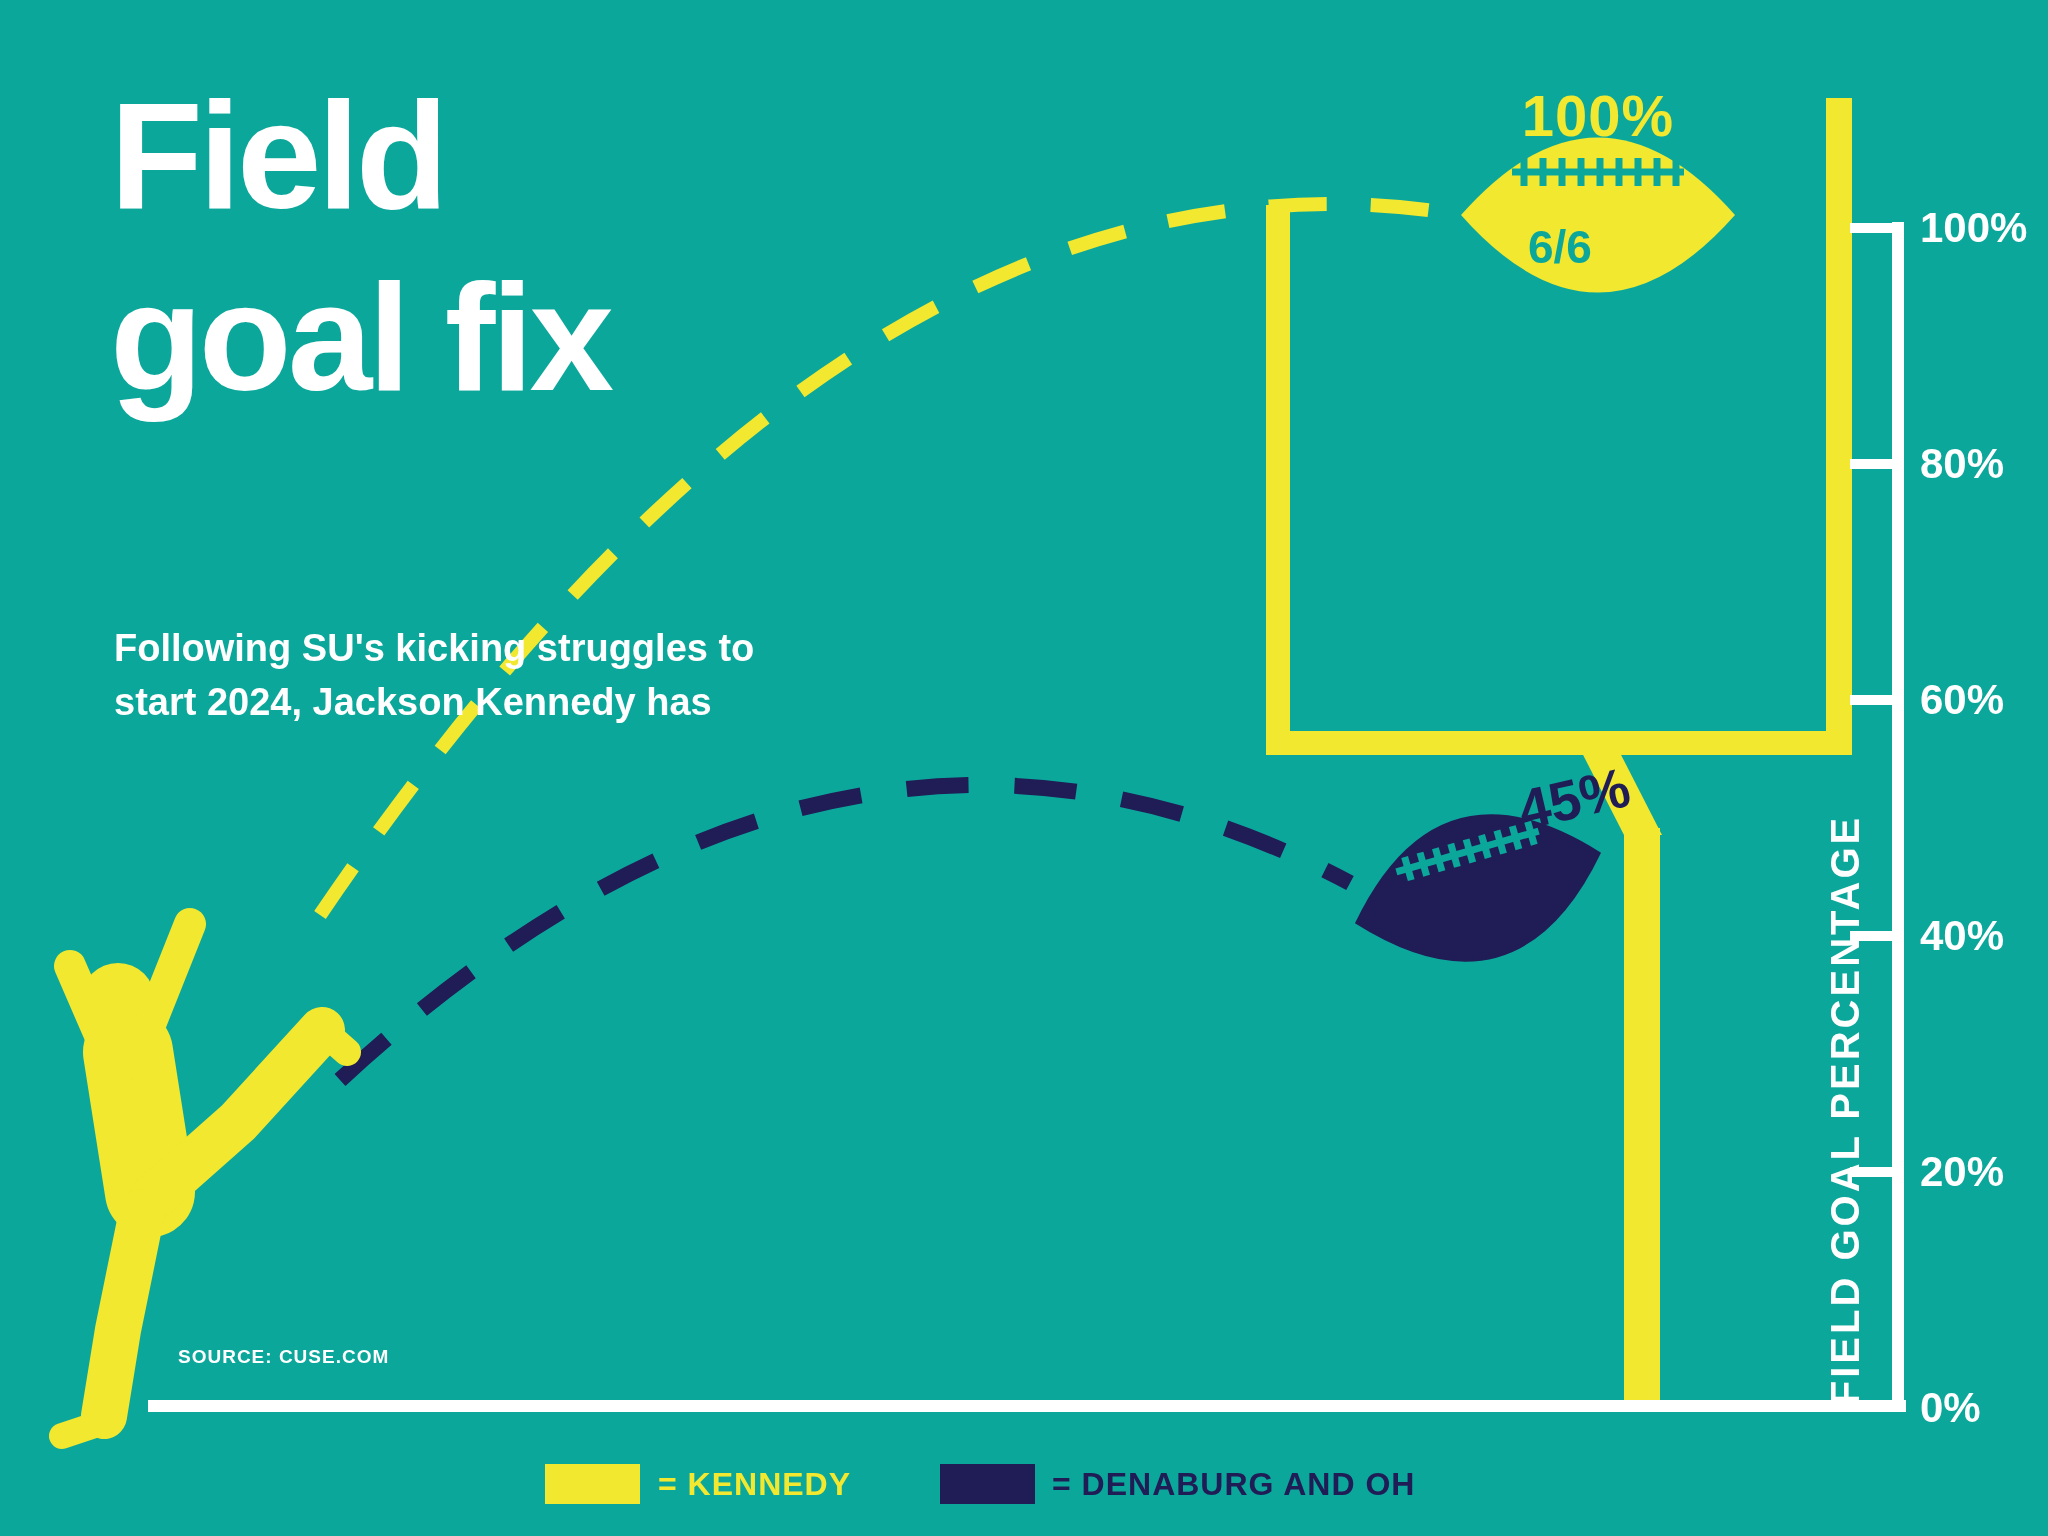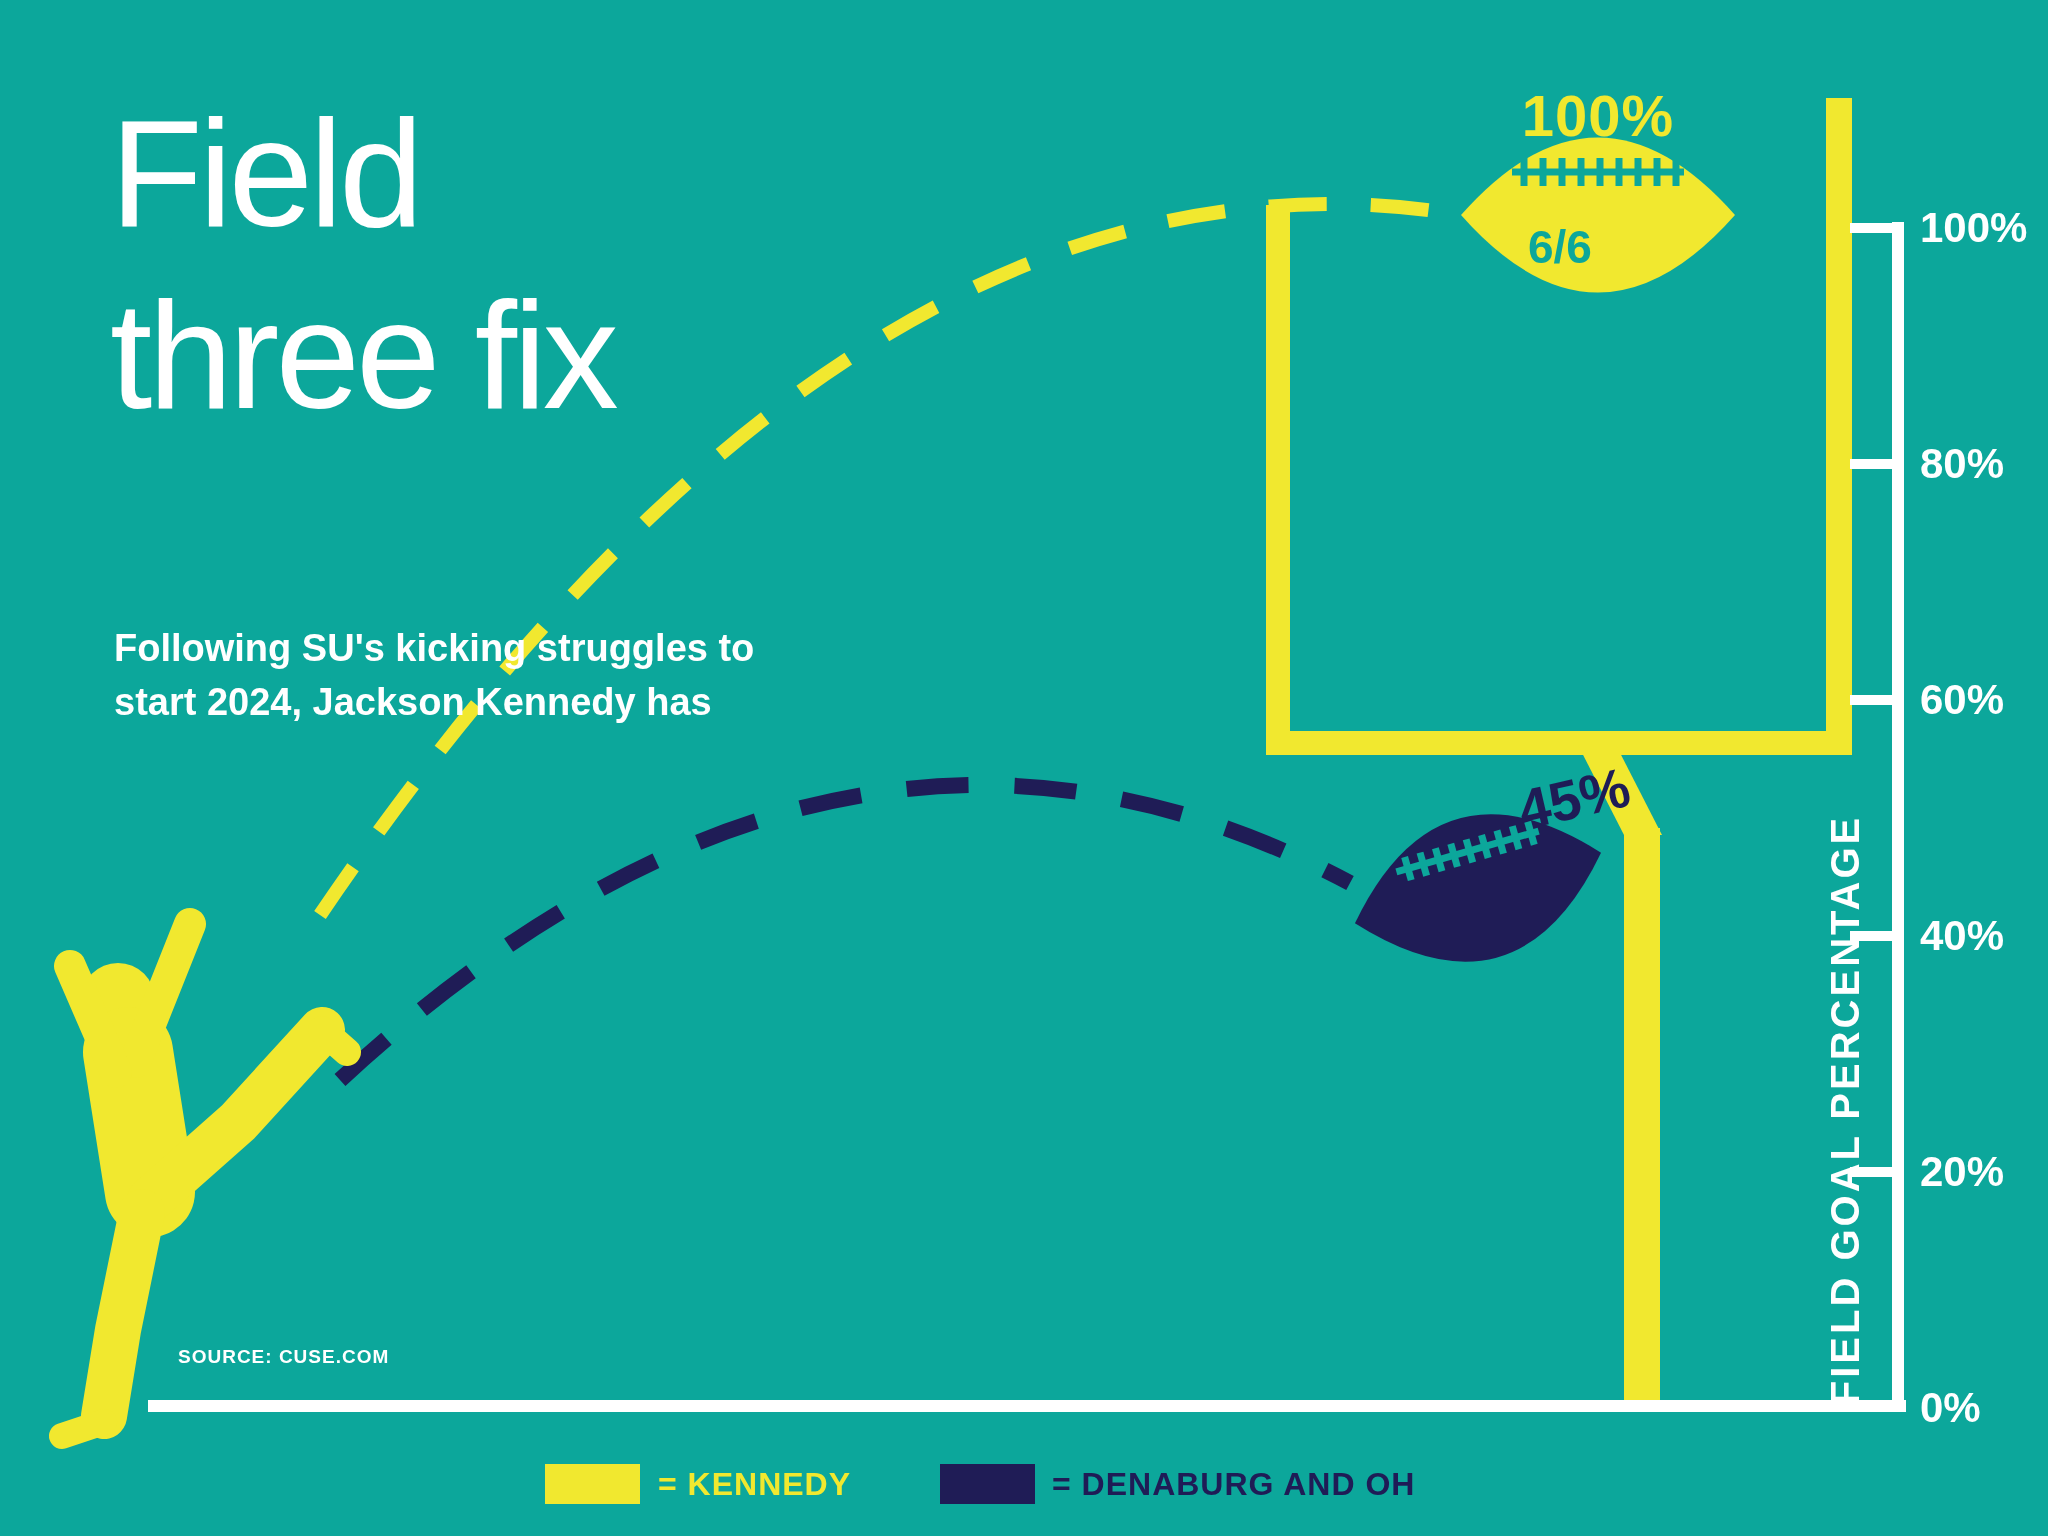--- a/index.html
+++ b/index.html
@@ -4,22 +4,22 @@
 <style>
   html,body{margin:0;padding:0;background:#0CA79B;}
   .canvas{
     position:relative;width:2048px;height:1536px;background:#0CA79B;
     overflow:hidden;font-family:"Liberation Sans",sans-serif;
   }
   .canvas *{box-sizing:border-box;}
   svg.gfx{position:absolute;left:0;top:0;width:2048px;height:1536px;}
 
   .title{
-    position:absolute;left:110px;top:64px;color:#FFFFFF;font-weight:normal;
-    font-size:152px;line-height:182px;letter-spacing:-4px;margin-top:18px;
+    position:absolute;left:110px;top:64px;color:#FFFFFF;font-weight:bold;
+    font-size:152px;line-height:182px;letter-spacing:-4px;
   }
   .subtitle{
     position:absolute;left:114px;top:598px;color:#FFFFFF;font-weight:bold;
     font-size:38px;line-height:54px;letter-spacing:0;margin-top:23px;
   }
   .lbl{position:absolute;font-weight:bold;white-space:nowrap;}
   .pct-kennedy{left:1482px;top:82px;width:232px;text-align:center;font-size:58px;color:#F1E82F;letter-spacing:1px;}
   .made-kennedy{left:1528px;top:220px;width:140px;text-align:left;font-size:46px;color:#0CA79B;}
   .pct-denaburg{left:1494px;top:766px;width:160px;text-align:center;font-size:56px;color:#1F1C56;transform:rotate(-13deg);}
   .axis-label{left:1920px;width:130px;font-size:42px;color:#FFFFFF;}
@@ -102,21 +102,21 @@
       <rect x="1850" y="223" width="44" height="10"></rect>
       <rect x="1850" y="459" width="44" height="10"></rect>
       <rect x="1850" y="695" width="44" height="10"></rect>
       <rect x="1850" y="931" width="44" height="10"></rect>
       <rect x="1850" y="1167" width="44" height="10"></rect>
     </g>
   </svg>
 
   <div class="title">
     <div>Field</div>
-    <div>three fix</div>
+    <div>goal fix</div>
   </div>
 
   <div class="subtitle">
     <div>Following SU's kicking struggles to</div>
     <div>start 2024, Jackson Kennedy has</div>
   </div>
 
   <div class="lbl pct-kennedy">100%</div>
   <div class="lbl made-kennedy">6/6</div>
   <div class="lbl pct-denaburg">45%</div>

